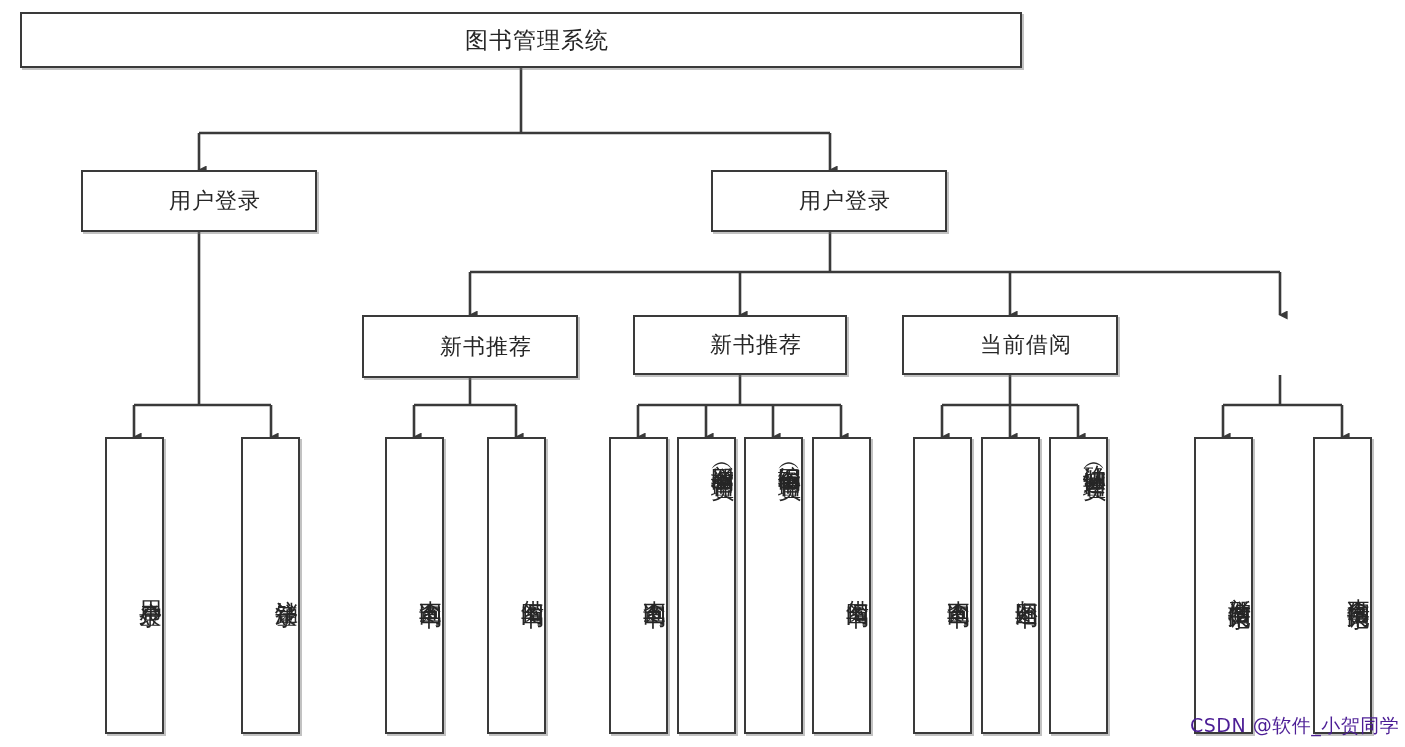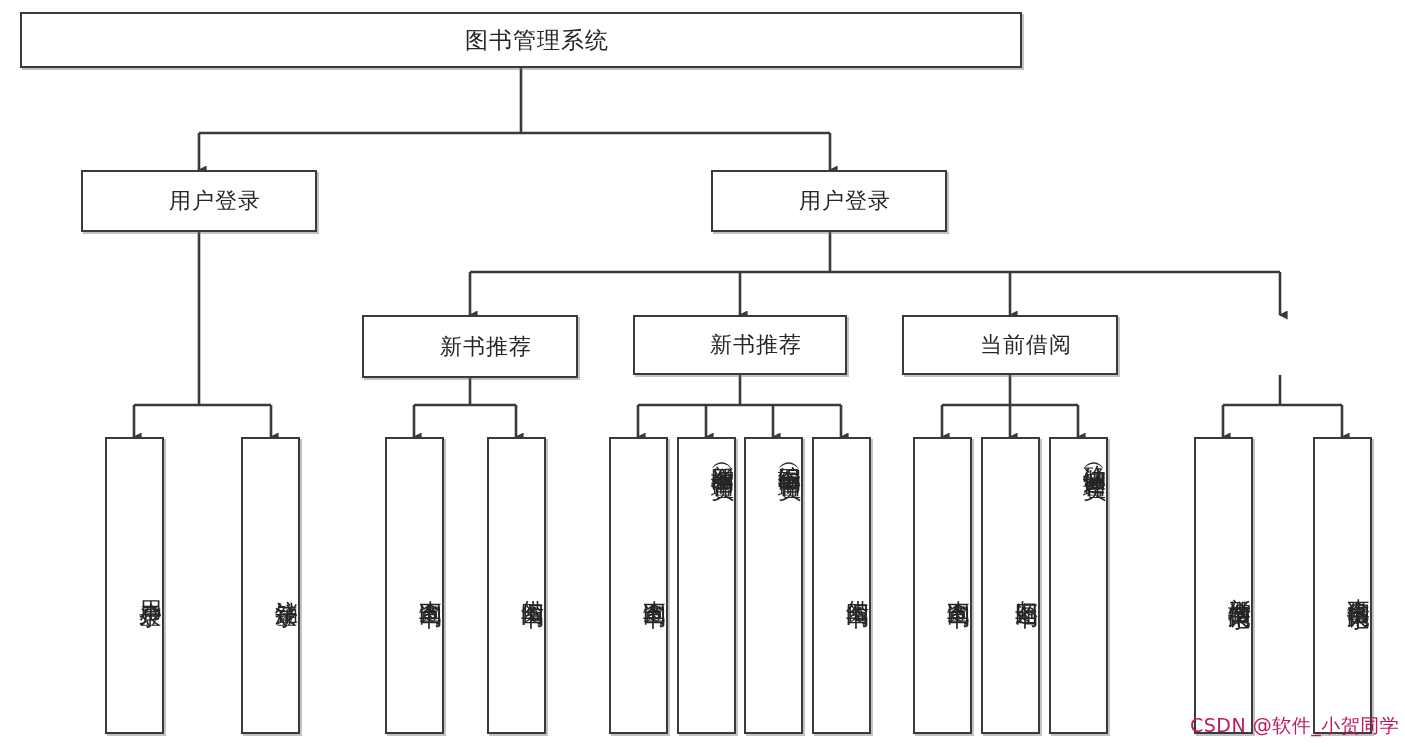--- a/index.html
+++ b/index.html
@@ -56,21 +56,21 @@
     letter-spacing:2px;
     white-space:nowrap;
     margin-top:8px;
   }
   .node.leaf.mid .label{ margin-top:auto; margin-bottom:auto; }
   .watermark{
     position:absolute;
     left:1190px;
     top:713px;
     font-size:19px;
-    color:#be185d;
+    color:#4c1d95;
     letter-spacing:0.5px;
     z-index:9;
     white-space:nowrap;
     font-family:"DejaVu Sans","Liberation Sans",sans-serif;
   }
 </style>
 </head>
 <body>
 
 <div id="canvas">

